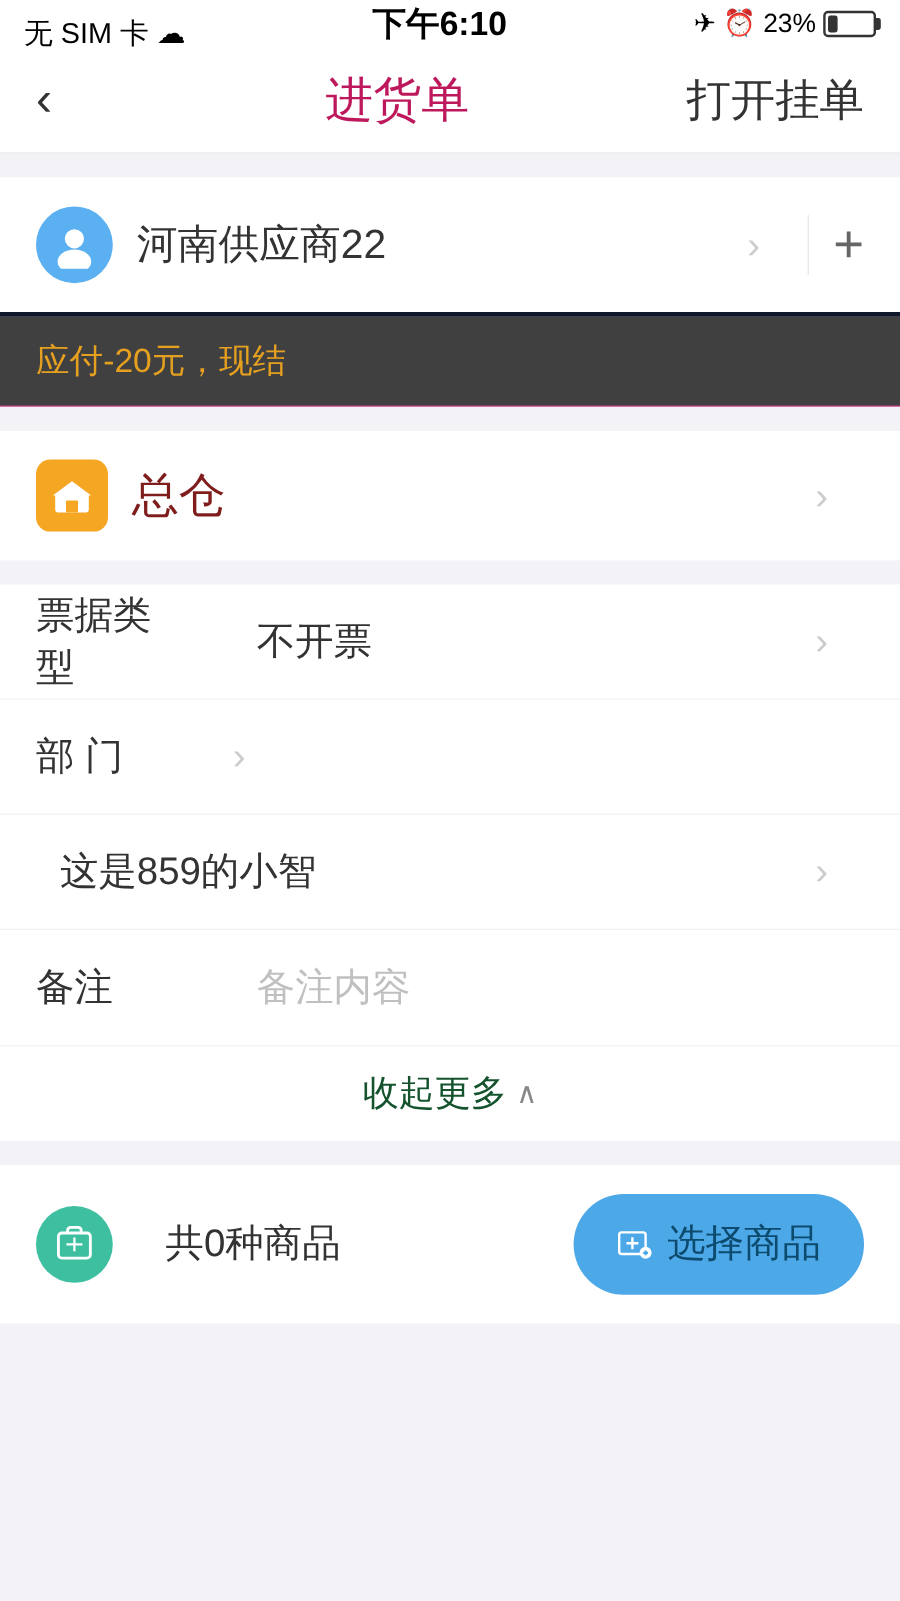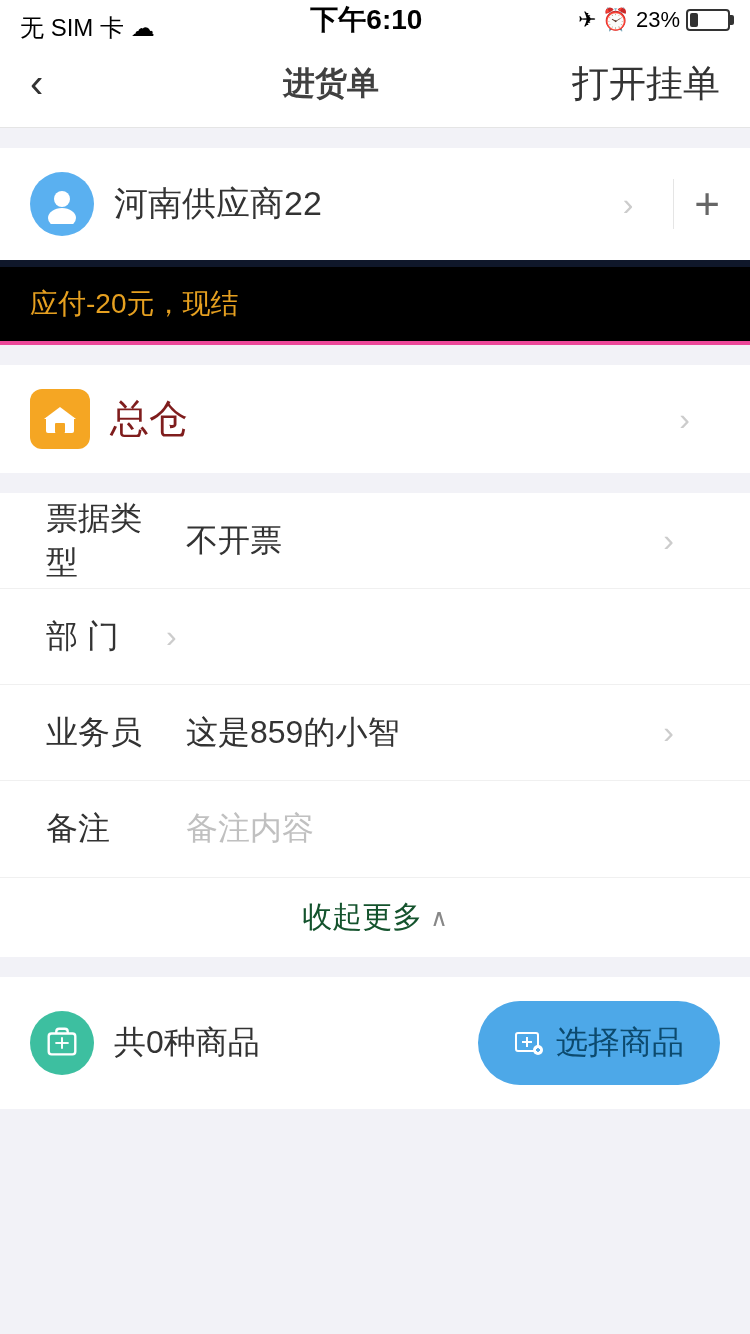--- a/index.html
+++ b/index.html
@@ -63,23 +63,23 @@
       padding: 0 30px;
       border-bottom: 1px solid #e5e5e5;
     }
     .nav-back {
       font-size: 40px;
       color: #333;
       cursor: pointer;
       width: 60px;
     }
     .nav-title {
-      font-size: 32px;
-      font-weight: 700;
-      color: #404040;
+      font-size: 40px;
+      font-weight: 400;
+      color: #be185d;
     }
     .nav-action {
       font-size: 37px;
       color: #333;
       cursor: pointer;
     }
 
     
     .section-divider {
       height: 20px;
@@ -91,21 +91,21 @@
       background: #fff;
       margin-bottom: 0;
     }
 
     
     .supplier-row {
       display: flex;
       align-items: center;
       padding: 24px 30px;
       background: #fff;
-      border-bottom: 7px solid #0f172a;
+      border-bottom: 4px solid #0f172a;
     }
     .supplier-avatar {
       width: 64px;
       height: 64px;
       border-radius: 50%;
       background: #5ab0f0;
       display: flex;
       align-items: center;
       justify-content: center;
       margin-right: 20px;
@@ -131,25 +131,25 @@
     }
     .vertical-divider {
       width: 1px;
       height: 50px;
       background: #e5e5e5;
       margin: 0 20px 0 10px;
     }
 
     
     .notice-bar {
-      background: #000000;
+      background: #404040;
       padding: 18px 30px;
       font-size: 28px;
       color: #e6a020;
-      border-bottom: 4px solid #ec4899;
+      border-bottom: 1px solid #ec4899;
     }
 
     
     .warehouse-row {
       display: flex;
       align-items: center;
       padding: 24px 30px;
       background: #fff;
       cursor: pointer;
     }
@@ -173,24 +173,25 @@
     }
 
     
     .form-section {
       background: #fff;
       margin-top: 20px;
     }
     .form-row {
       display: flex;
       align-items: center;
-      padding: 0 46px;
+      padding: 0 30px;
       height: 96px;
       border-bottom: 1px solid #f0f0f0;
       cursor: pointer;
+      gap: 44px;
     }
     .form-row:last-child { border-bottom: none; }
     .form-label {
       font-size: 32px;
       color: #333;
       width: 120px;
       flex-shrink: 0;
     }
     .form-value {
       flex: 1;
@@ -223,20 +224,21 @@
       color: #888;
     }
 
     
     .product-bar {
       background: #fff;
       display: flex;
       align-items: center;
       padding: 24px 30px;
       margin-top: 20px;
+      gap: 24px;
     }
     .product-icon {
       width: 64px;
       height: 64px;
       border-radius: 50%;
       background: #3dbfa0;
       display: flex;
       align-items: center;
       justify-content: center;
       margin-right: 20px;
@@ -325,21 +327,20 @@
     <span class="form-value">不开票</span>
     <span class="chevron-right">›</span>
   </div>
 
   <div class="form-row">
     <span class="form-label">部  门</span>
     <span class="chevron-right">›</span>
   </div>
 
   <div class="form-row">
-    <span class="form-label">业务员</span>
     <span class="form-value">这是859的小智</span>
     <span class="chevron-right">›</span>
   </div>
 
   <div class="form-row">
     <span class="form-label">备注</span>
     <span class="form-value placeholder">备注内容</span>
   </div>
 </div>
 

